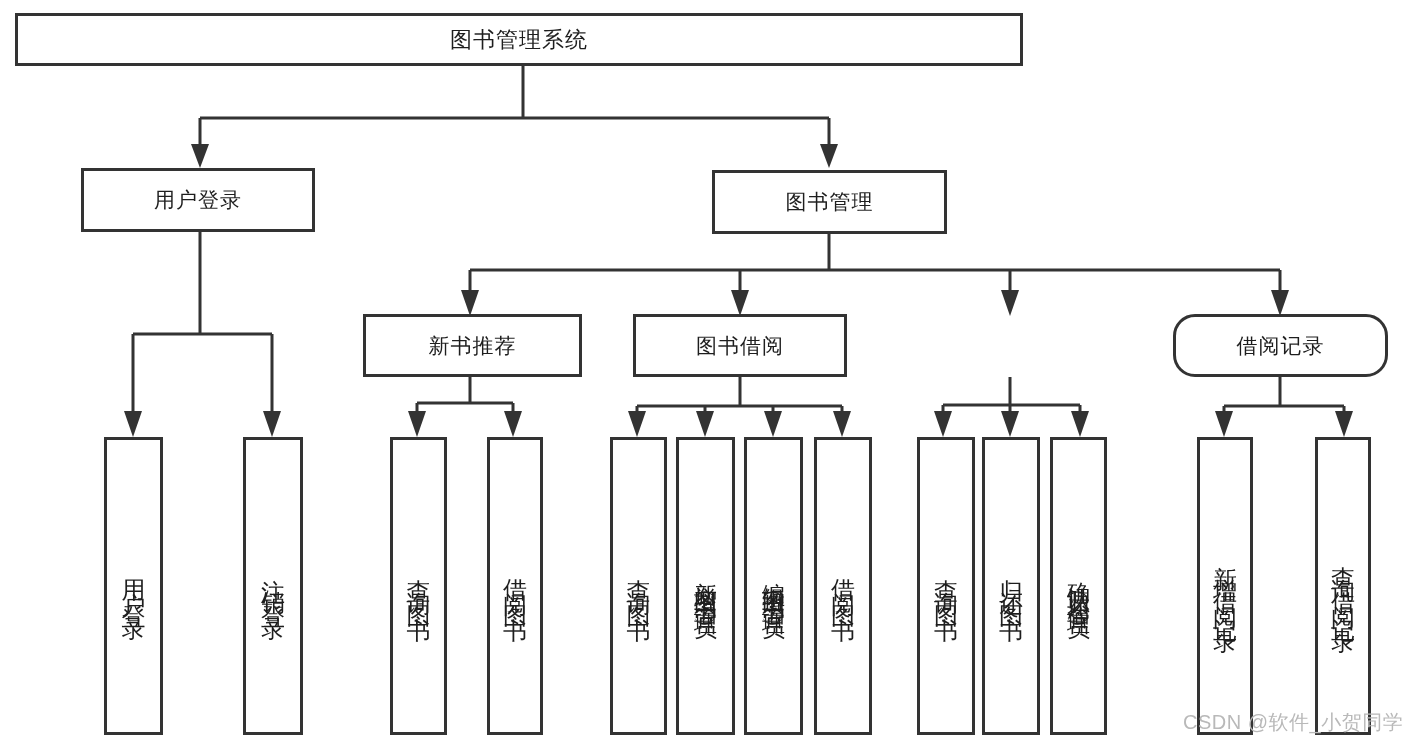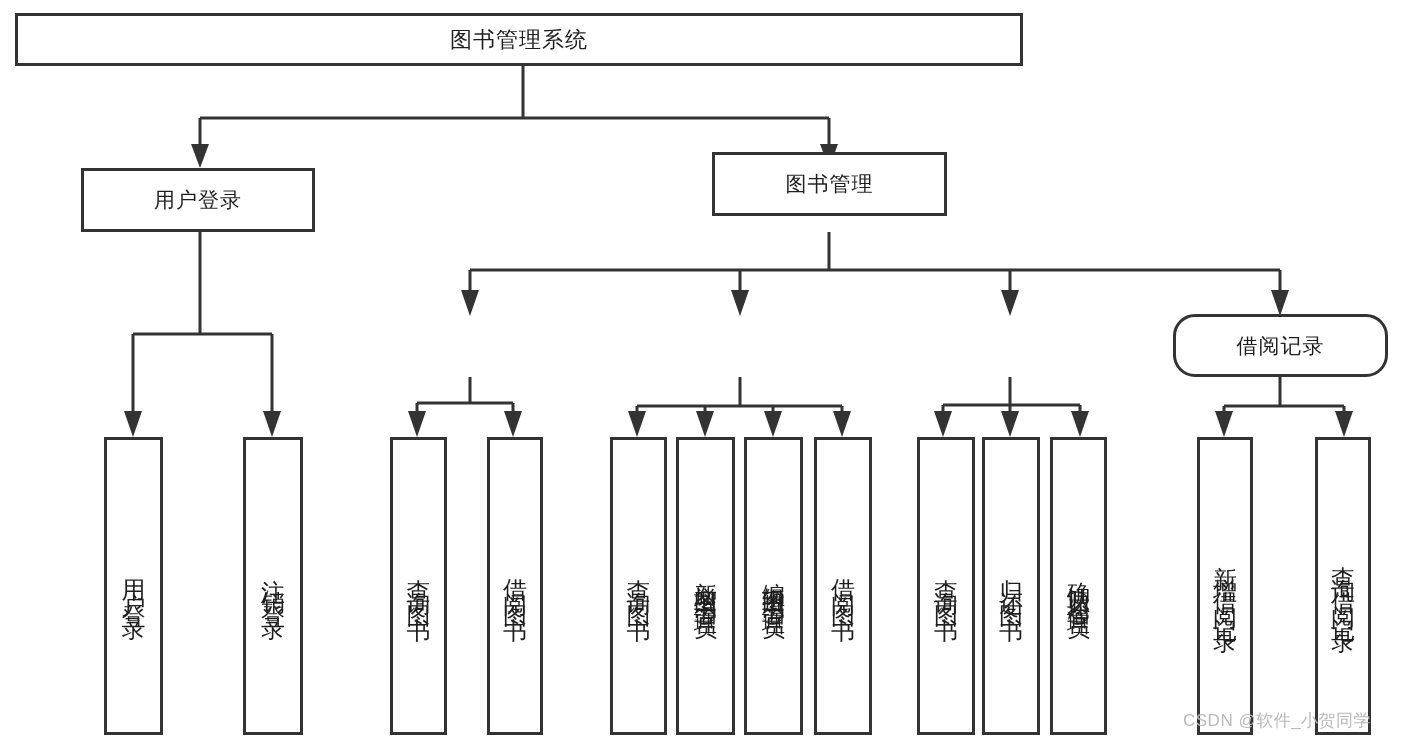--- a/index.html
+++ b/index.html
@@ -45,21 +45,21 @@
     font-size: 24px;
     letter-spacing: 13px;
     line-height: 1;
     text-align: center;
   }
   .vbox.tight { letter-spacing: 5px; font-size: 23px; }
 
   
   #n-root      { left: 15px;   top: 13px;  width: 1008px; height: 53px; }
   #n-login     { left: 81px;   top: 168px; width: 234px;  height: 64px; }
-  #n-mgmt      { left: 712px;  top: 152px; width: 235px;  height: 64px; }
+  #n-mgmt      { left: 712px;  top: 170px; width: 235px;  height: 64px; }
   #n-recommend { left: 363px;  top: 314px; width: 219px;  height: 63px; }
   #n-borrow    { left: 633px;  top: 314px; width: 214px;  height: 63px; }
   #n-current   { left: 903px;  top: 314px; width: 214px;  height: 63px; }
   #n-records   { left: 1173px; top: 314px; width: 215px;  height: 63px; border-radius: 22px; }
 
   #l-g1a { left: 104px;  top: 437px; width: 59px; height: 298px; }
   #l-g1b { left: 243px;  top: 437px; width: 60px; height: 298px; }
   #l-g2a { left: 390px;  top: 437px; width: 57px; height: 298px; }
   #l-g2b { left: 487px;  top: 437px; width: 56px; height: 298px; }
   #l-g3a { left: 610px;  top: 437px; width: 57px; height: 298px; }
@@ -69,21 +69,21 @@
   #l-g4a { left: 917px;  top: 437px; width: 58px; height: 298px; }
   #l-g4b { left: 982px;  top: 437px; width: 58px; height: 298px; }
   #l-g4c { left: 1050px; top: 437px; width: 57px; height: 298px; }
   #l-g5a { left: 1197px; top: 437px; width: 56px; height: 298px; }
   #l-g5b { left: 1315px; top: 437px; width: 56px; height: 298px; }
 
   .watermark {
     position: absolute;
     left: 1183px;
     top: 709px;
-    font-size: 17px;
+    font-size: 20px;
     color: #b9b9b9;
     z-index: 5;
     white-space: nowrap;
     letter-spacing: 0.5px;
   }
 </style>
 </head>
 <body>
 
 <div id="stage">
@@ -136,20 +136,22 @@
       <polygon points="1215,411 1233,411 1224,437"></polygon>
       <polygon points="1335,411 1353,411 1344,437"></polygon>
     </g>
   </svg>
 
   <div class="box hbox root-box" id="n-root">图书管理系统</div>
 
   <div class="box hbox" id="n-login">用户登录</div>
   <div class="box hbox" id="n-mgmt">图书管理</div>
 
+  <div class="box hbox" id="n-recommend">新书推荐</div>
+  <div class="box hbox" id="n-borrow">图书借阅</div>
   <div class="box hbox" id="n-records">借阅记录</div>
 
   <div class="box vbox" id="l-g1a">用户登录</div>
   <div class="box vbox" id="l-g1b">注销登录</div>
 
   <div class="box vbox" id="l-g2a">查询图书</div>
   <div class="box vbox" id="l-g2b">借阅图书</div>
 
   <div class="box vbox" id="l-g3a">查询图书</div>
   <div class="box vbox tight" id="l-g3b">新增图书（管理员）</div>

